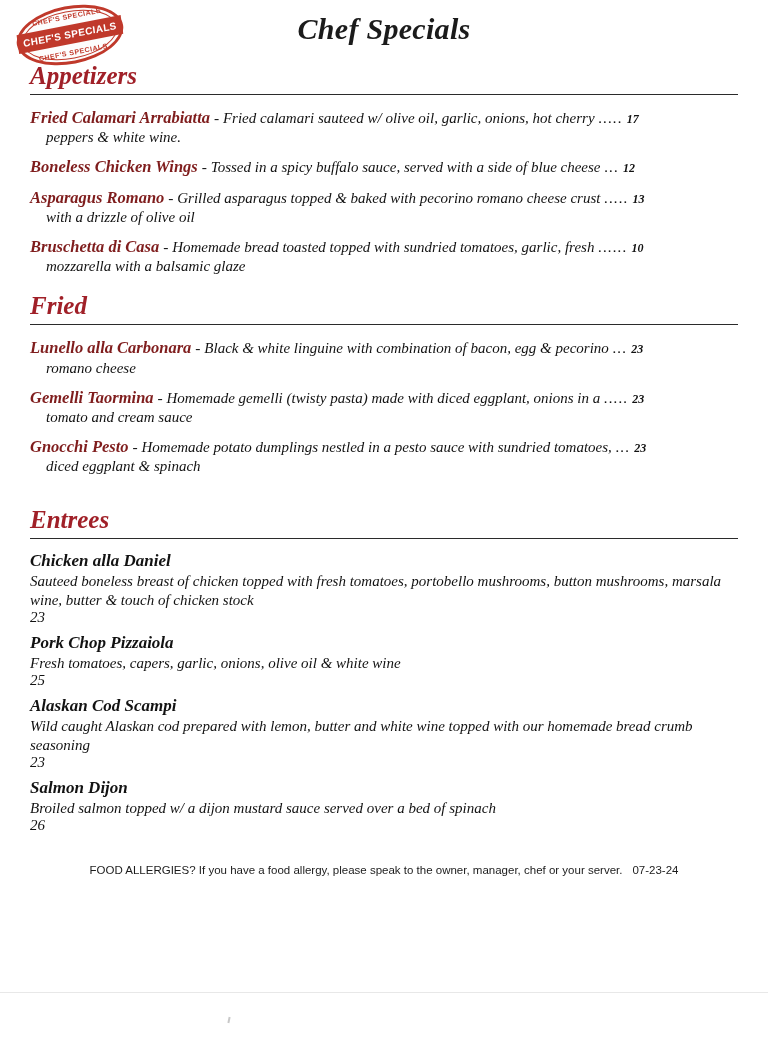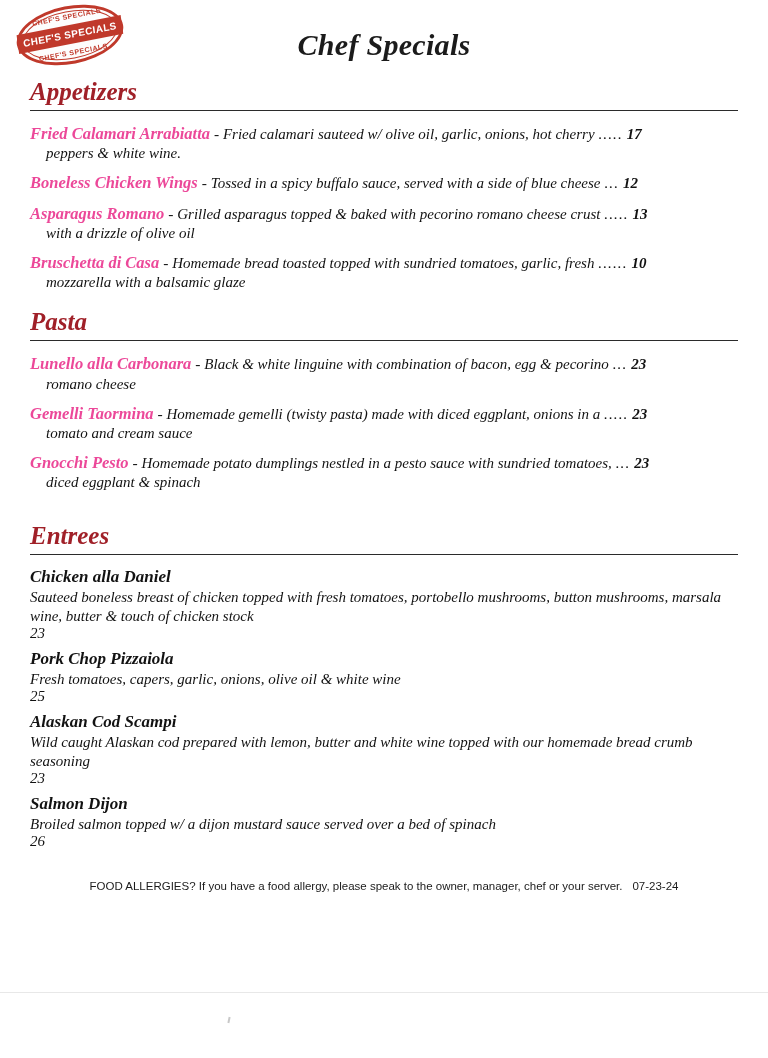--- a/index.html
+++ b/index.html
@@ -110,21 +110,21 @@
 
   
   .doc-title {
     text-align: center;
     font-family: "Liberation Serif", serif;
     font-weight: bold;
     font-style: italic;
     font-size: 30px;
     color: #1b1b1b;
     padding-top: 12px;
-    margin: 16px;
+    margin: 0;
     letter-spacing: 0.3px;
   }
   .section-title {
     text-align: left;
     font-family: "Liberation Serif", serif;
     font-weight: bold;
     font-style: italic;
     font-size: 25px;
     color: #a02028;
     margin: 16px 0 4px 0;
@@ -139,37 +139,37 @@
   .item {
     margin: 0 0 9px 0;
     font-size: 15.5px;
     line-height: 1.28;
     color: #121212;
   }
   .item .nm {
     font-weight: bold;
     font-style: italic;
     font-size: 16.5px;
-    color: #ec4899;
+    color: #7f1d1d;
   }
   .item .dsh {
     font-style: italic;
   }
   .item .ds {
     font-style: italic;
     font-size: 15px;
   }
   .item .dots {
     font-style: italic;
     letter-spacing: 1px;
   }
   .item .pr {
     font-weight: bold;
     font-style: italic;
-    font-size: 15px;
+    font-size: 12px;
   }
   .item .second {
     display: block;
     font-style: italic;
     font-size: 15px;
     padding-left: 16px;
   }
 
   
   .entree {
@@ -254,21 +254,21 @@
 
     <p class="item">
       <span class="nm">Bruschetta di Casa</span>
       <span class="dsh">-</span>
       <span class="ds">Homemade bread toasted topped with sundried tomatoes, garlic, fresh</span>
       <span class="dots">......</span>
       <span class="pr">10</span>
       <span class="second">mozzarella with a balsamic glaze</span>
     </p>
 
-    <h2 class="section-title">Pasta</h2>
+    <h2 class="section-title">Fried</h2>
     <hr class="rule">
 
     <p class="item">
       <span class="nm">Lunello alla Carbonara</span>
       <span class="dsh">-</span>
       <span class="ds">Black &amp; white linguine with combination of bacon, egg &amp; pecorino</span>
       <span class="dots">...</span>
       <span class="pr">23</span>
       <span class="second">romano cheese</span>
     </p>

